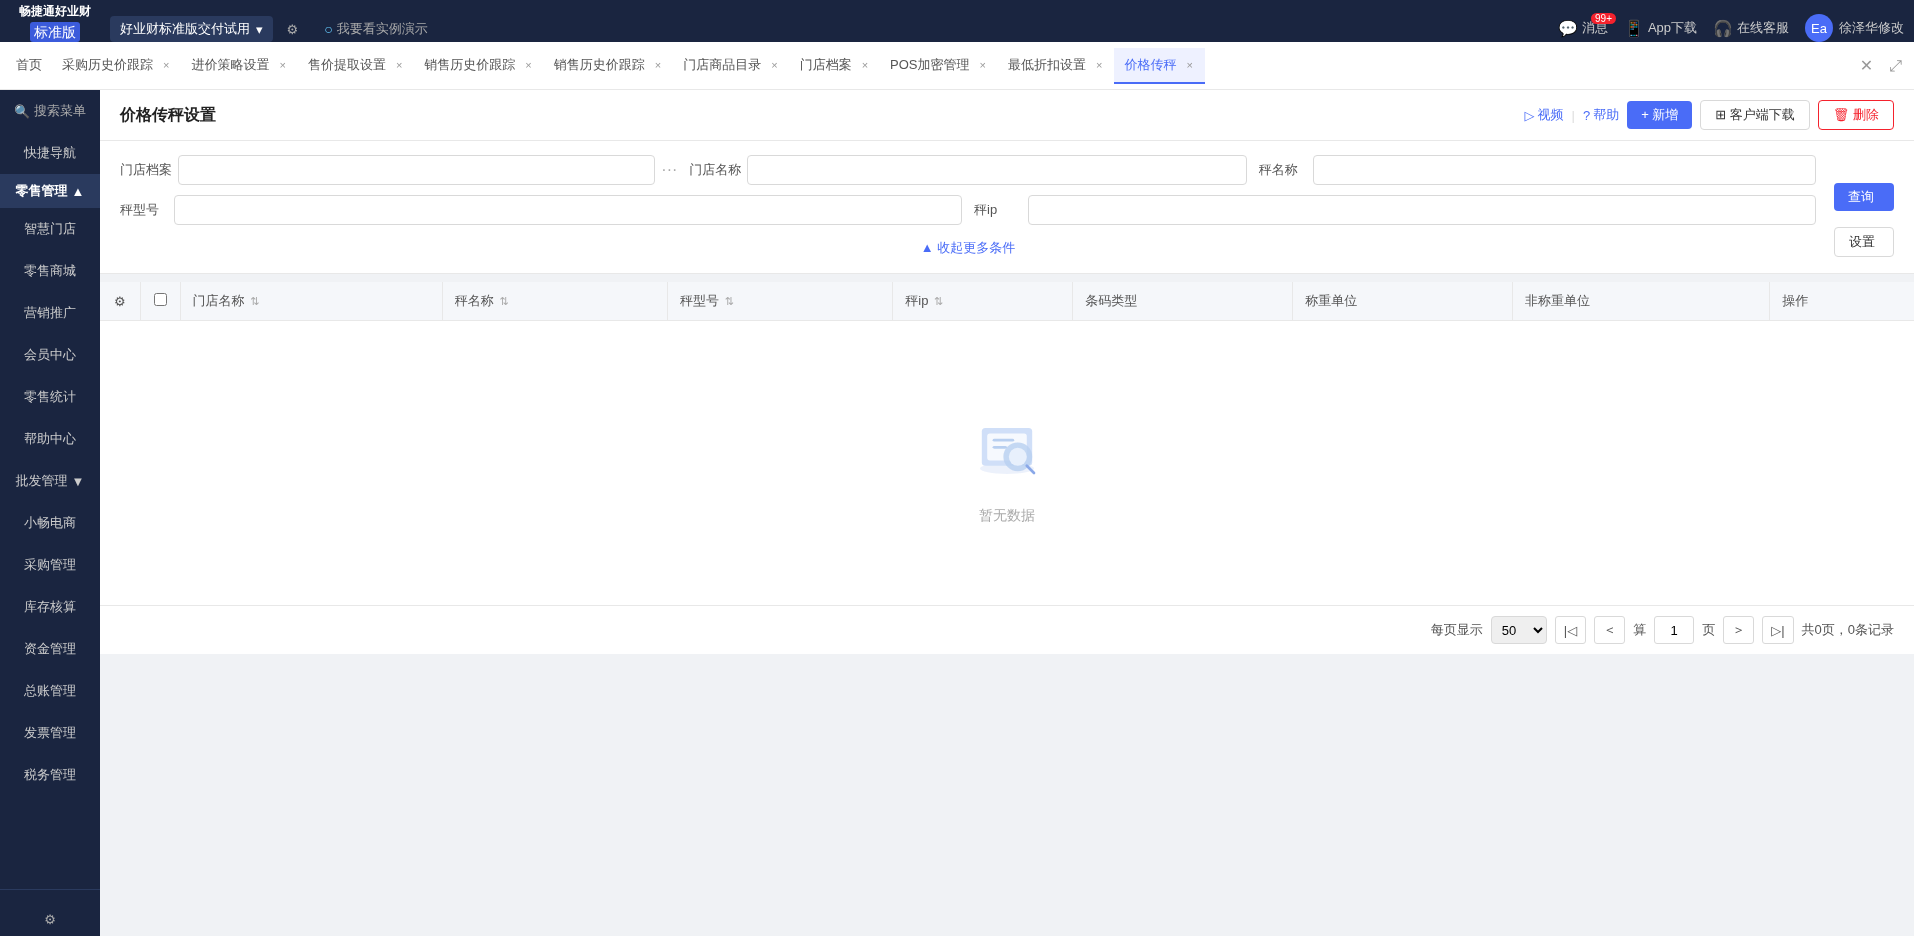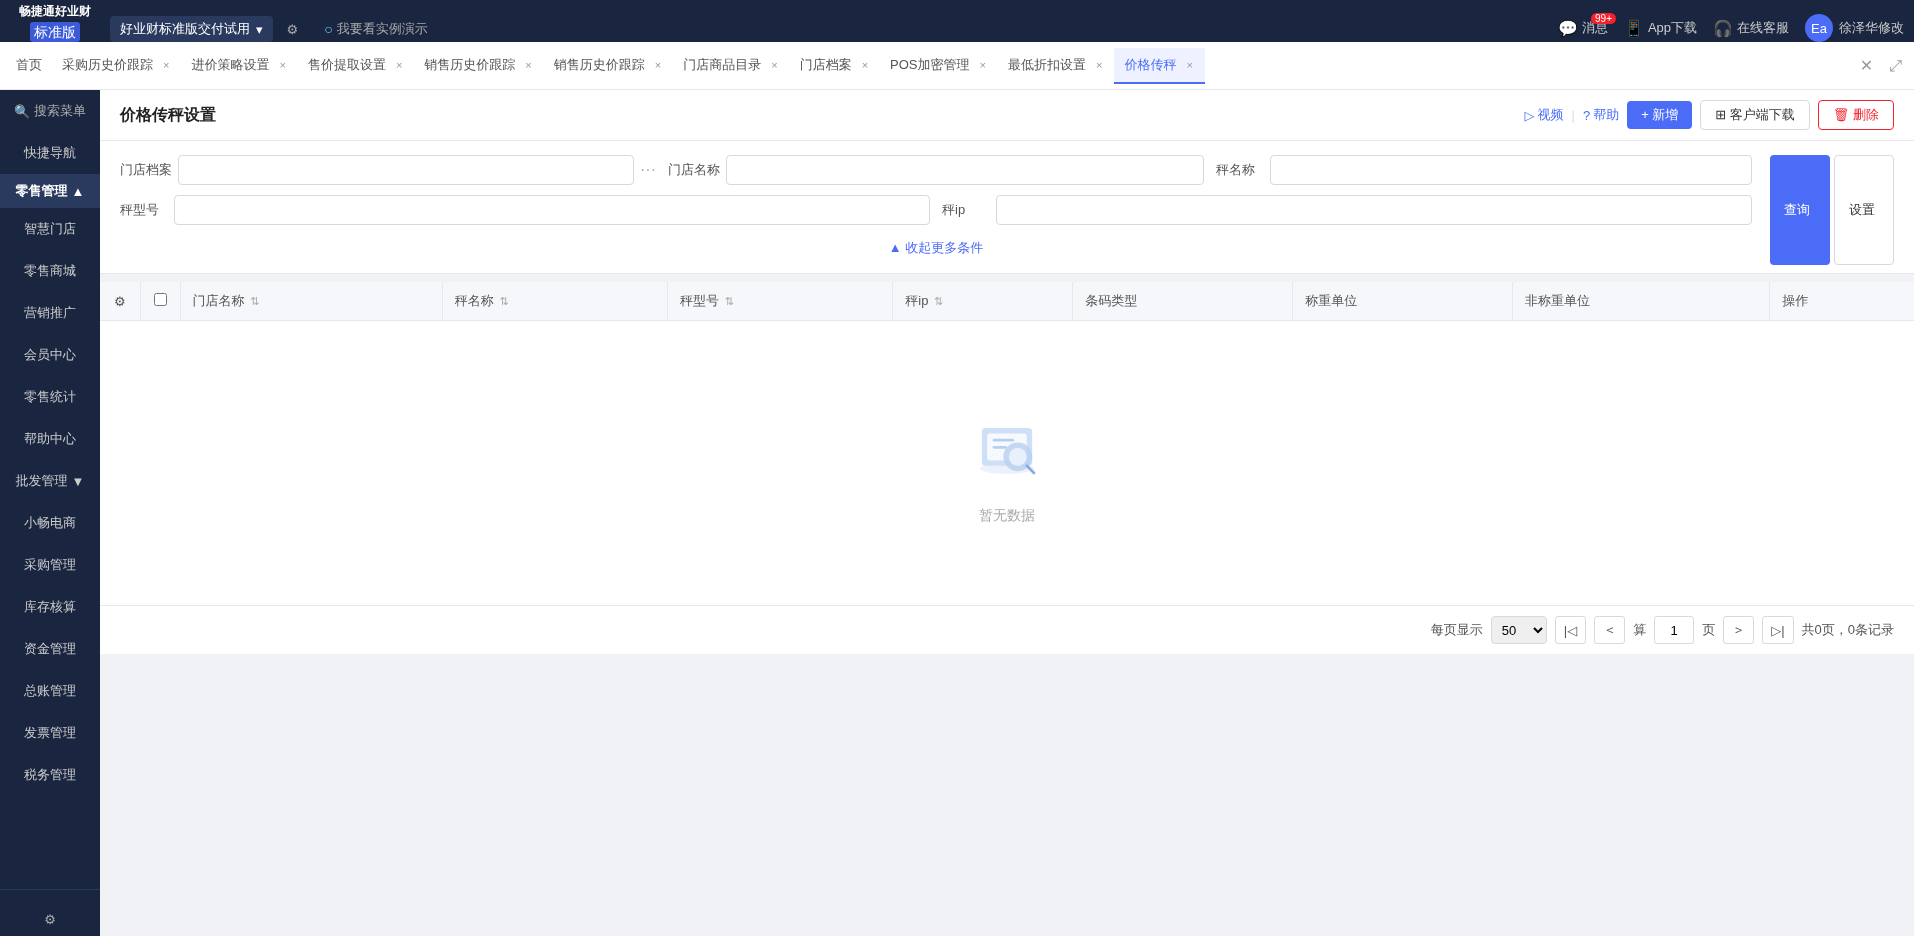--- a/index.html
+++ b/index.html
@@ -318,22 +318,24 @@
       color: #4a6cf7;
       cursor: pointer;
       font-size: 13px;
       padding: 4px 8px;
       border: none;
       background: none;
       margin: 0 auto;
     }
     .filter-side-btns {
       display: flex;
-      gap: 4px;
+      flex-direction: column;
+      gap: 16px;
       margin-left: 10px;
+      margin-top: 28px;
     }
 
     
     .table-area {
       background: #fff;
       margin-top: 8px;
     }
     .table-wrapper {
       overflow-x: auto;
     }

